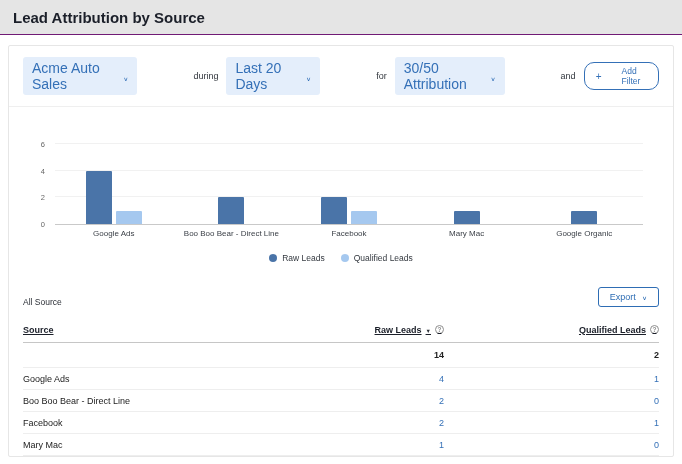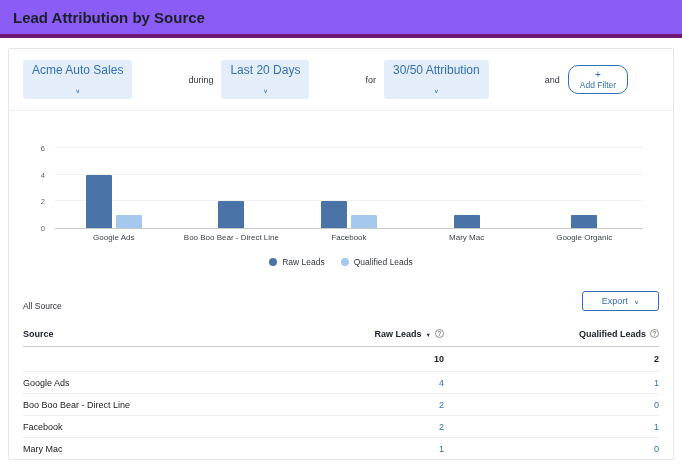--- a/index.html
+++ b/index.html
@@ -1,36 +1,36 @@
 <!DOCTYPE html>
 <html><head>
 <meta charset="utf-8">
 <style>
   * { margin:0; padding:0; box-sizing:border-box; }
   html,body { width:682px; height:464px; background:#fff; overflow:hidden;
     font-family:"Liberation Sans", sans-serif; color:#222; }
 
   
-  .page-header { padding:9px 13px 8px; border-bottom:4px solid #701a75; background:#8b5cf6; }
+  .page-header { padding:9px 13px 8px; border-bottom:1px solid #701a75; background:#e5e5e5; }
   .page-title { font-size:15px; font-weight:bold; color:#1b1f29; }
 
   
   .panel { margin:10px 8px 0; border:1px solid #e6e6e6; border-radius:2px;
     height:412px; overflow:hidden; background:#fff; }
 
   
   .filter-bar { display:flex; align-items:center; gap:8px; padding:11px 14px;
     border-bottom:1px solid #efefef; }
   .pill { display:inline-flex; align-items:center; gap:5px; padding:3px 9px;
-    background:#e4eefb; color:#3470b7; font-size:12px; border-radius:3px; cursor:pointer;flex-direction:column; }
+    background:#e4eefb; color:#3470b7; font-size:14px; border-radius:3px; cursor:pointer; }
   .pill .chev::after, .btn .chev::after { content:"\2228"; font-size:7px; transform:scaleY(.8); display:inline-block; }
   .conj { font-size:9px; color:#33383f;padding-left:48px; }
-  .pill-outline { display:inline-flex; align-items:center; gap:0; padding:3px 11px;
+  .pill-outline { display:inline-flex; align-items:center; gap:20px; padding:3px 11px;
     background:#fff; border:1px solid #3470b7; color:#3470b7; font-size:8.5px;
-    border-radius:10px; cursor:pointer;flex-direction:column; }
+    border-radius:10px; cursor:pointer; }
   .plus-icon::before { content:"+"; font-size:10px; }
 
   
   .chart-section { padding:12px 16px 0; }
   .chart-heading { font-size:10px; font-weight:bold; color:#1b1f29; }
   .chart-area { position:relative; margin:26px 14px 0 30px; height:80px; }
   .chart-plot { position:relative; height:80px; display:flex; align-items:flex-end;
     border-bottom:1px solid #c9c9c9; }
   .gridline { position:absolute; left:0; right:0; height:1px; background:#f1f1f1; }
   .yaxis { position:absolute; left:-26px; top:0; bottom:0; width:22px; }
@@ -41,28 +41,28 @@
   .xlabels { display:flex; margin:4px 14px 0 30px; }
   .xlabel { flex:1; text-align:center; font-size:8px; color:#3a3f46; }
   .legend { display:flex; justify-content:center; align-items:center; gap:16px; margin-top:15px; }
   .legend-item { display:flex; align-items:center; gap:5px; font-size:8.5px; color:#33383f; cursor:pointer; }
   .dot { width:8px; height:8px; border-radius:50%; display:inline-block; }
 
   
   .table-toolbar { display:flex; justify-content:space-between; align-items:flex-end;
     padding:24px 14px 6px; }
   .all-sources { font-size:8.5px; color:#2b2f36; }
-  .btn { display:inline-flex; align-items:center; gap:6px; padding:4px 19px;
+  .btn { display:inline-flex; align-items:center; gap:6px; padding:4px 11px;
     background:#fff; border:1px solid #2e6db4; color:#2e6db4; font-size:9px;
     border-radius:3px; cursor:pointer; }
 
   .table { margin:4px 14px 0; }
   .trow { display:grid; grid-template-columns:1fr 150px 215px; align-items:center;
     font-size:9px; height:22px; border-top:1px solid #eeeeee; }
-  .trow.thead { border-top:none; border-bottom:1px solid #c6c6c6; height:26px; font-weight:bold; color:#1b1f29; }
+  .trow.thead { border-top:none; border-bottom:1px solid #c6c6c6; height:26px; font-weight:bold; color:#1b1f29;text-decoration:underline; }
   .trow.totals { border-top:none; font-weight:bold; height:24px; }
   .td-num { text-align:right; display:flex; justify-content:flex-end; align-items:center; gap:4px; }
   .link { color:#3470b7; cursor:pointer; }
   .qicon { display:inline-block; width:9px; height:9px; border:1px solid #8e8e8e;
     border-radius:50%; color:#8e8e8e; font-size:6.5px; line-height:8px; text-align:center; }
   .qicon::after { content:"?"; }
   .sort-icon::after { content:"\25BC"; font-size:5.5px; color:#2b2f36; }
 </style>
 </head>
 <body>
@@ -162,21 +162,21 @@
         <span class="qicon"></span>
       </div>
       <div class="td-num">
         <span>Qualified Leads</span>
         <span class="qicon"></span>
       </div>
     </div>
 
     <div class="trow totals">
       <div></div>
-      <div class="td-num">10</div>
+      <div class="td-num">14</div>
       <div class="td-num">2</div>
     </div>
 
     <div class="trow">
       <div>Google Ads</div>
       <div class="td-num link">4</div>
       <div class="td-num link">1</div>
     </div>
     <div class="trow">
       <div>Boo Boo Bear - Direct Line</div>

